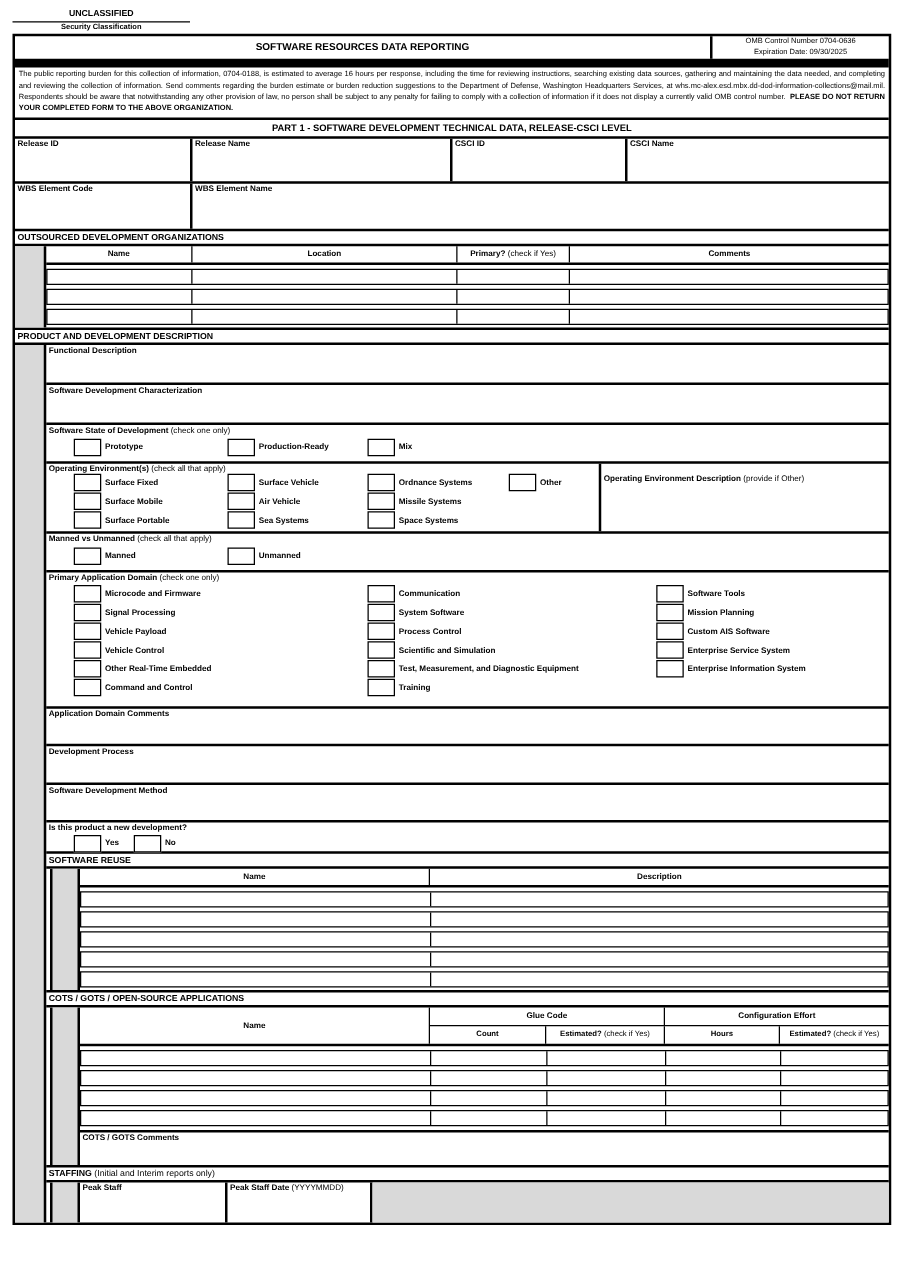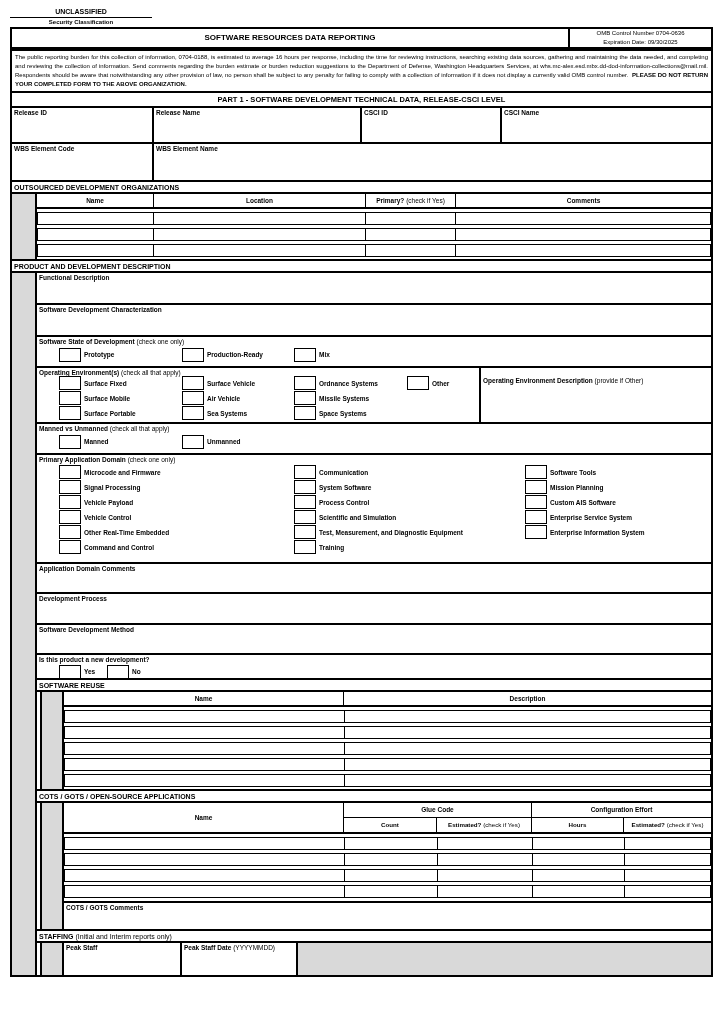--- a/index.html
+++ b/index.html
@@ -6,21 +6,21 @@
   body { width:723px; font-family:"Liberation Sans", sans-serif; color:#000; }
   .page { position:relative; width:723px; height:1024px; background:#fff; overflow:hidden; }
 
   
   .classif { margin:8px 0 0 10px; width:142px; text-align:center; }
   .classif-label { font-size:7px; font-weight:bold; padding-bottom:2px; border-bottom:1.5px solid #000; }
   .classif-caption { font-size:6px; font-weight:bold; padding-top:1px; }
 
   .form { margin:2px 10px 0 10px; border:2px solid #000; }
 
-  .title-row { display:flex; border-bottom:4px solid #000000; }
+  .title-row { display:flex; border-bottom:7px solid #000000; }
   .title-cell { flex:1; text-align:center; padding:3px 0 2px; font-weight:bold; font-size:8px; line-height:1.4; }
   .omb-cell { width:141px; border-left:2px solid #000; display:flex; flex-direction:column; justify-content:center; text-align:center; font-size:6px; line-height:1.5; }
 
   .burden { border-bottom:2px solid #000; padding:2px 3px; font-size:6px; line-height:1.48; text-align:justify; }
   .burden b { font-weight:bold; }
 
   .part1-band { border-bottom:2px solid #000; text-align:center; font-weight:bold; font-size:7.5px; padding:2px 0; }
 
   .id-row { display:flex; border-bottom:2px solid #000; }
   .id-cell { padding:1px 2px; font-weight:bold; font-size:6.5px; border-right:2px solid #000; box-sizing:border-box; }

